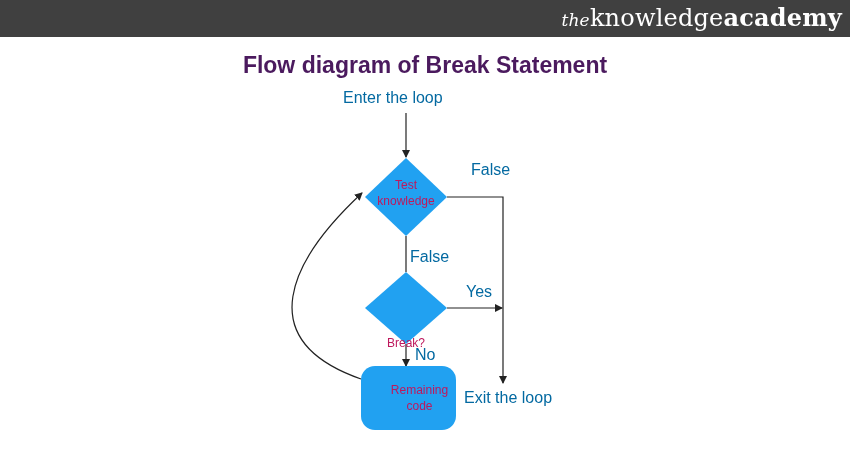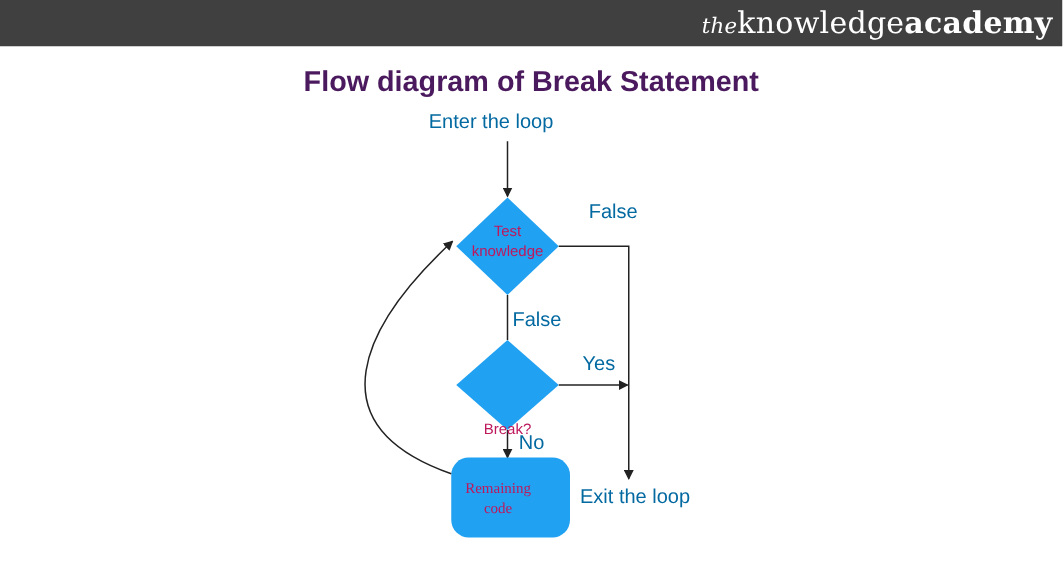--- a/index.html
+++ b/index.html
@@ -51,17 +51,17 @@
 <div class="lbl" style="left:343px;top:89px;">Enter the loop</div>
 <div class="nodetxt" style="left:366px;top:177px;width:80px;">
   <div>Test</div>
   <div>knowledge</div>
 </div>
 <div class="lbl" style="left:471px;top:161px;">False</div>
 <div class="lbl" style="left:410px;top:248px;">False</div>
 <div class="nodetxt" style="left:366px;top:300px;width:80px;margin-top:35px;">Break?</div>
 <div class="lbl" style="left:466px;top:283px;">Yes</div>
 <div class="lbl" style="left:415px;top:346px;">No</div>
-<div class="nodetxt" style="left:340px;top:382px;width:117px;font-family:Liberation Serif, serif;">
+<div class="nodetxt" style="left:361px;top:382px;width:117px;">
   <div>Remaining</div>
   <div>code</div>
 </div>
 <div class="lbl" style="left:464px;top:389px;text-align:right;">Exit the loop</div>
 
 </body></html>

